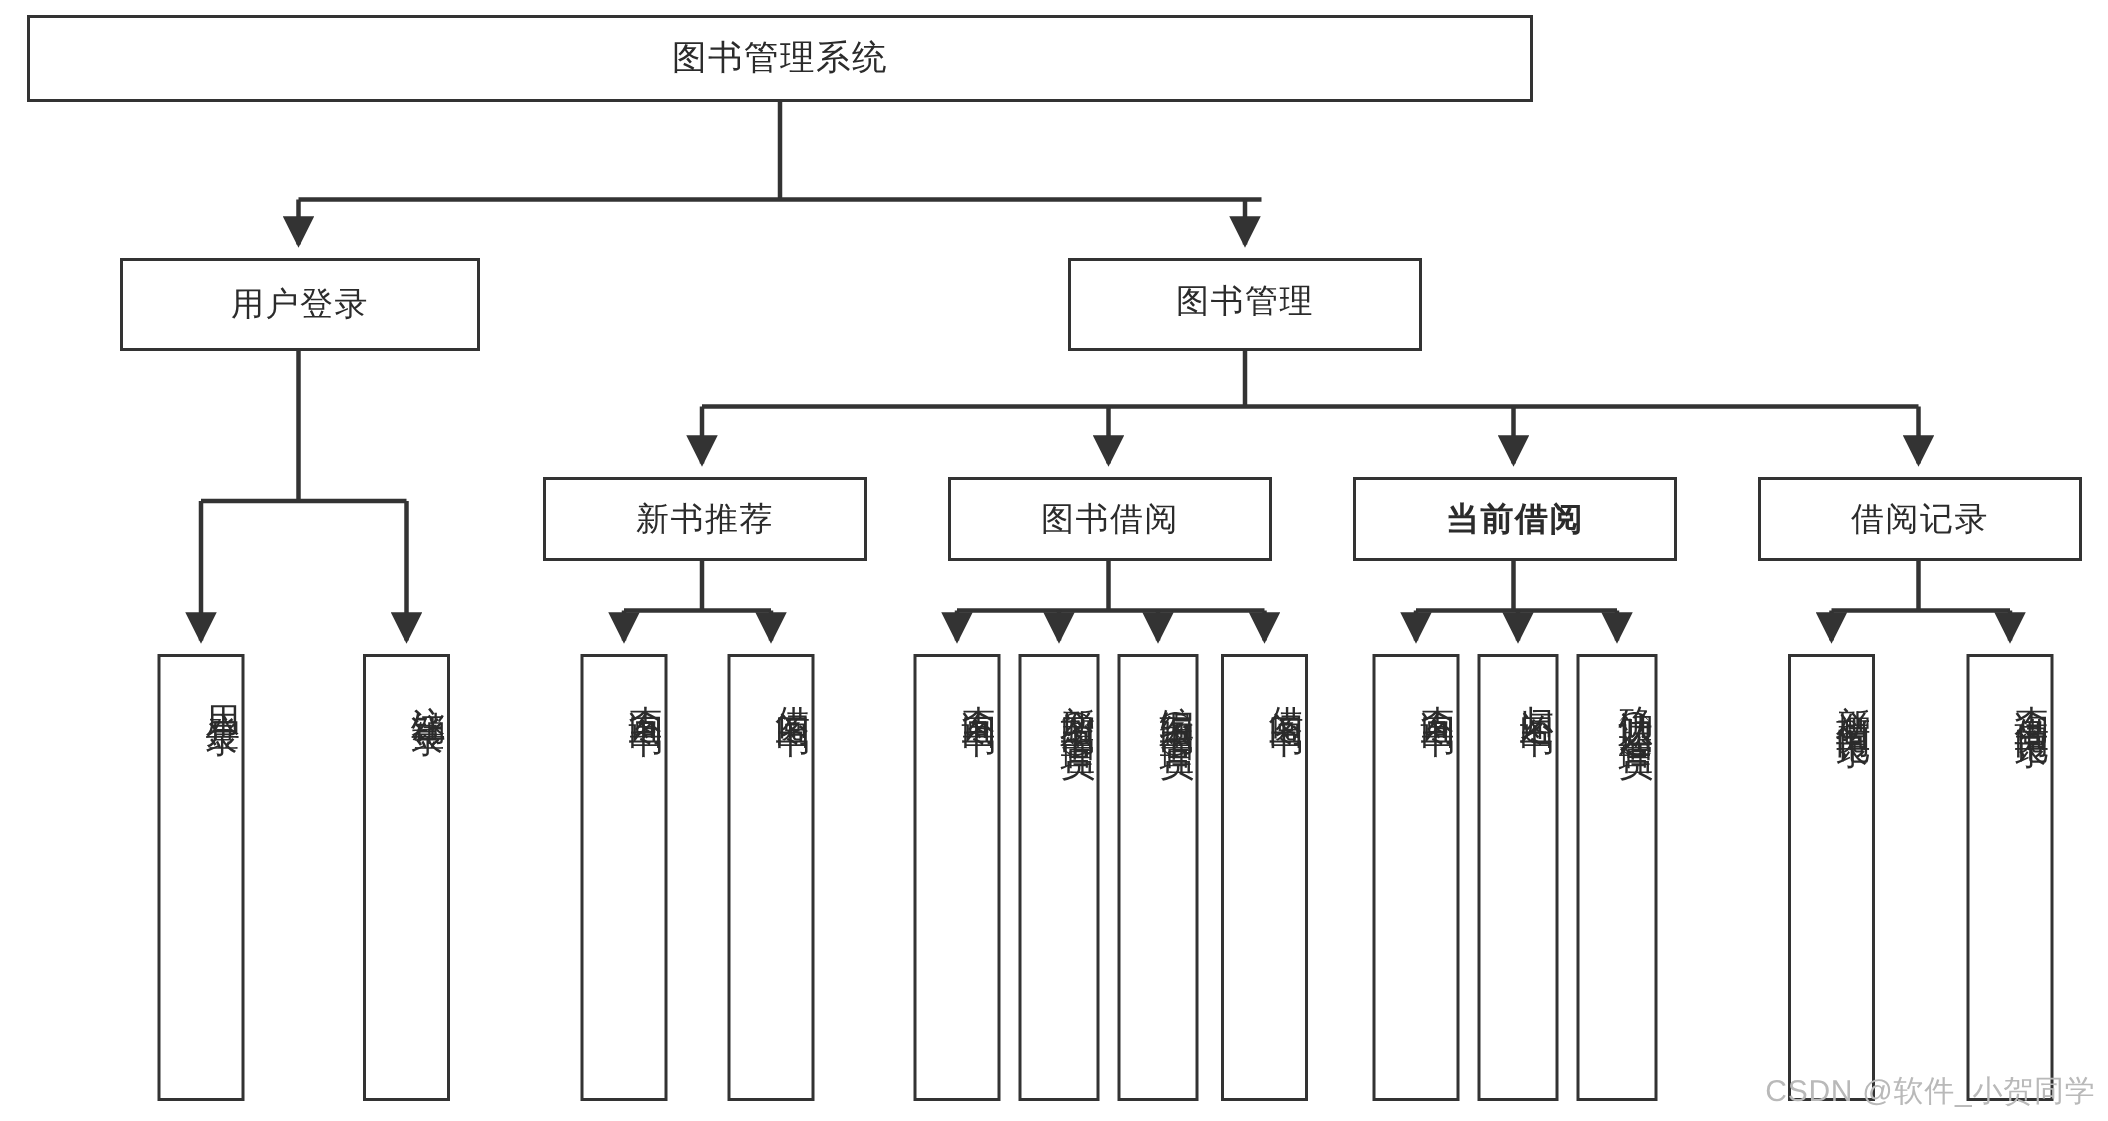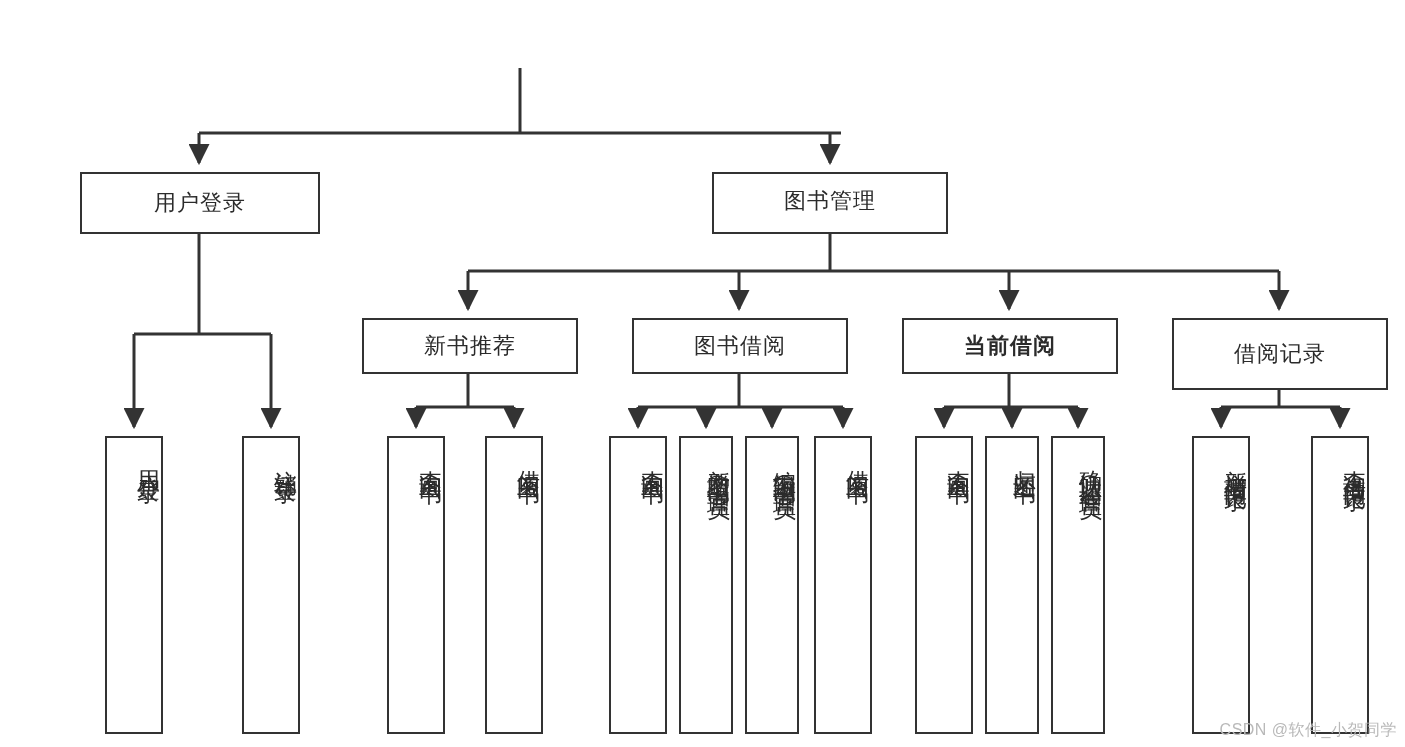--- a/index.html
+++ b/index.html
@@ -51,21 +51,21 @@
   .leaf-txt{
     writing-mode:vertical-rl;
     text-orientation:upright;
     letter-spacing:4px;
     display:block;
   }
   .watermark{
     position:absolute;
     right:8px;
     bottom:6px;
-    font-size:16px;
+    font-size:20px;
     color:#b9b9b9;
     letter-spacing:0.5px;
     z-index:3;
     white-space:nowrap;
   }
 </style>
 </head>
 <body>
 
 <div id="canvas">
@@ -113,28 +113,29 @@
       <path d="M 1012 407 L 1012 427" marker-end="url(#arrow)"></path>
       <path d="M 1078 407 L 1078 427" marker-end="url(#arrow)"></path>
 
       <path d="M 1279 374 L 1279 407"></path>
       <path d="M 1221 407 L 1340 407"></path>
       <path d="M 1221 407 L 1221 427" marker-end="url(#arrow)"></path>
       <path d="M 1340 407 L 1340 427" marker-end="url(#arrow)"></path>
     </g>
   </svg>
 
+  <div class="node h-label root" id="n-root" style="left: 18px; top: 10px; width: 1004px; height: 58px;">图书管理系统</div>
 
   <div class="node h-label" id="n-l2-0" style="left: 80px; top: 172px; width: 240px; height: 62px;">用户登录</div>
   <div class="node h-label" id="n-l2-1" style="left: 712px; top: 172px; width: 236px; height: 62px; font-family: Liberation Mono, monospace;">图书管理</div>
 
   <div class="node h-label" id="n-l3-0" style="left: 362px; top: 318px; width: 216px; height: 56px;">新书推荐</div>
   <div class="node h-label" id="n-l3-1" style="left: 632px; top: 318px; width: 216px; height: 56px;">图书借阅</div>
   <div class="node h-label" id="n-l3-2" style="left: 902px; top: 318px; width: 216px; height: 56px; font-weight: bold;">当前借阅</div>
-  <div class="node h-label" id="n-l3-3" style="left: 1172px; top: 318px; width: 216px; height: 72px;">借阅记录</div>
+  <div class="node h-label" id="n-l3-3" style="left: 1172px; top: 318px; width: 216px; height: 56px;">借阅记录</div>
 
   <div class="node leaf" id="n-lf-0" style="left: 105px; top: 436px; width: 58px; height: 298px;">
     <span class="leaf-txt">用户登录</span>
   </div>
   <div class="node leaf" id="n-lf-1" style="left: 242px; top: 436px; width: 58px; height: 298px;">
     <span class="leaf-txt">注销登录</span>
   </div>
   <div class="node leaf" id="n-lf-2" style="left: 387px; top: 436px; width: 58px; height: 298px;">
     <span class="leaf-txt">查询图书</span>
   </div>

